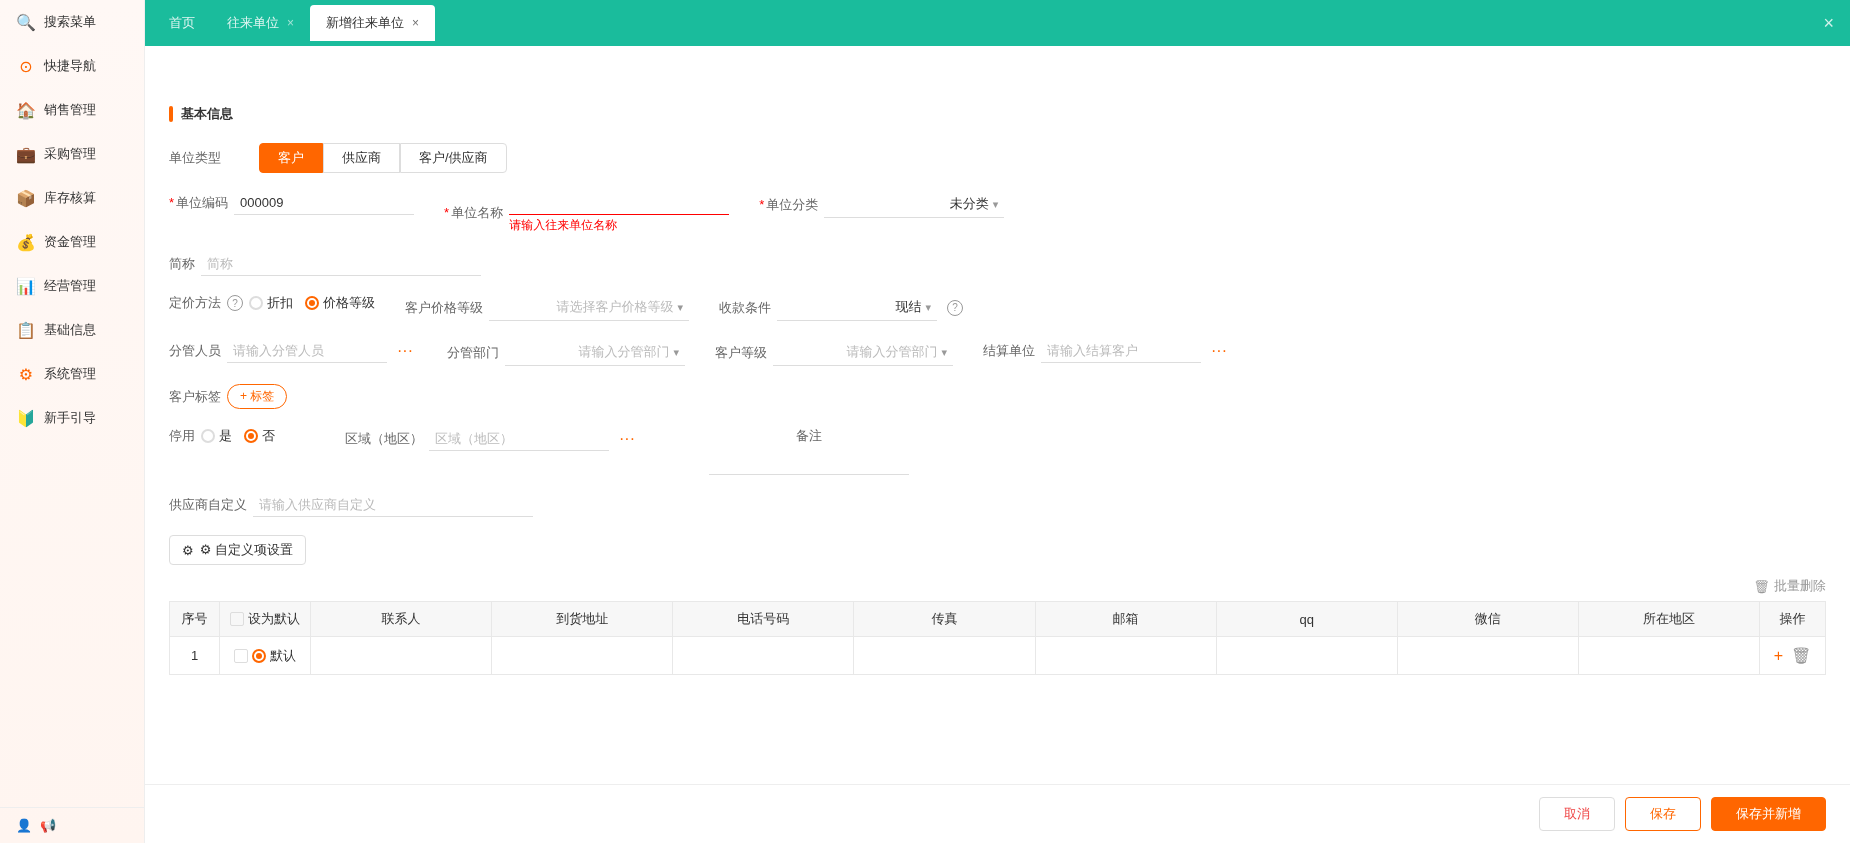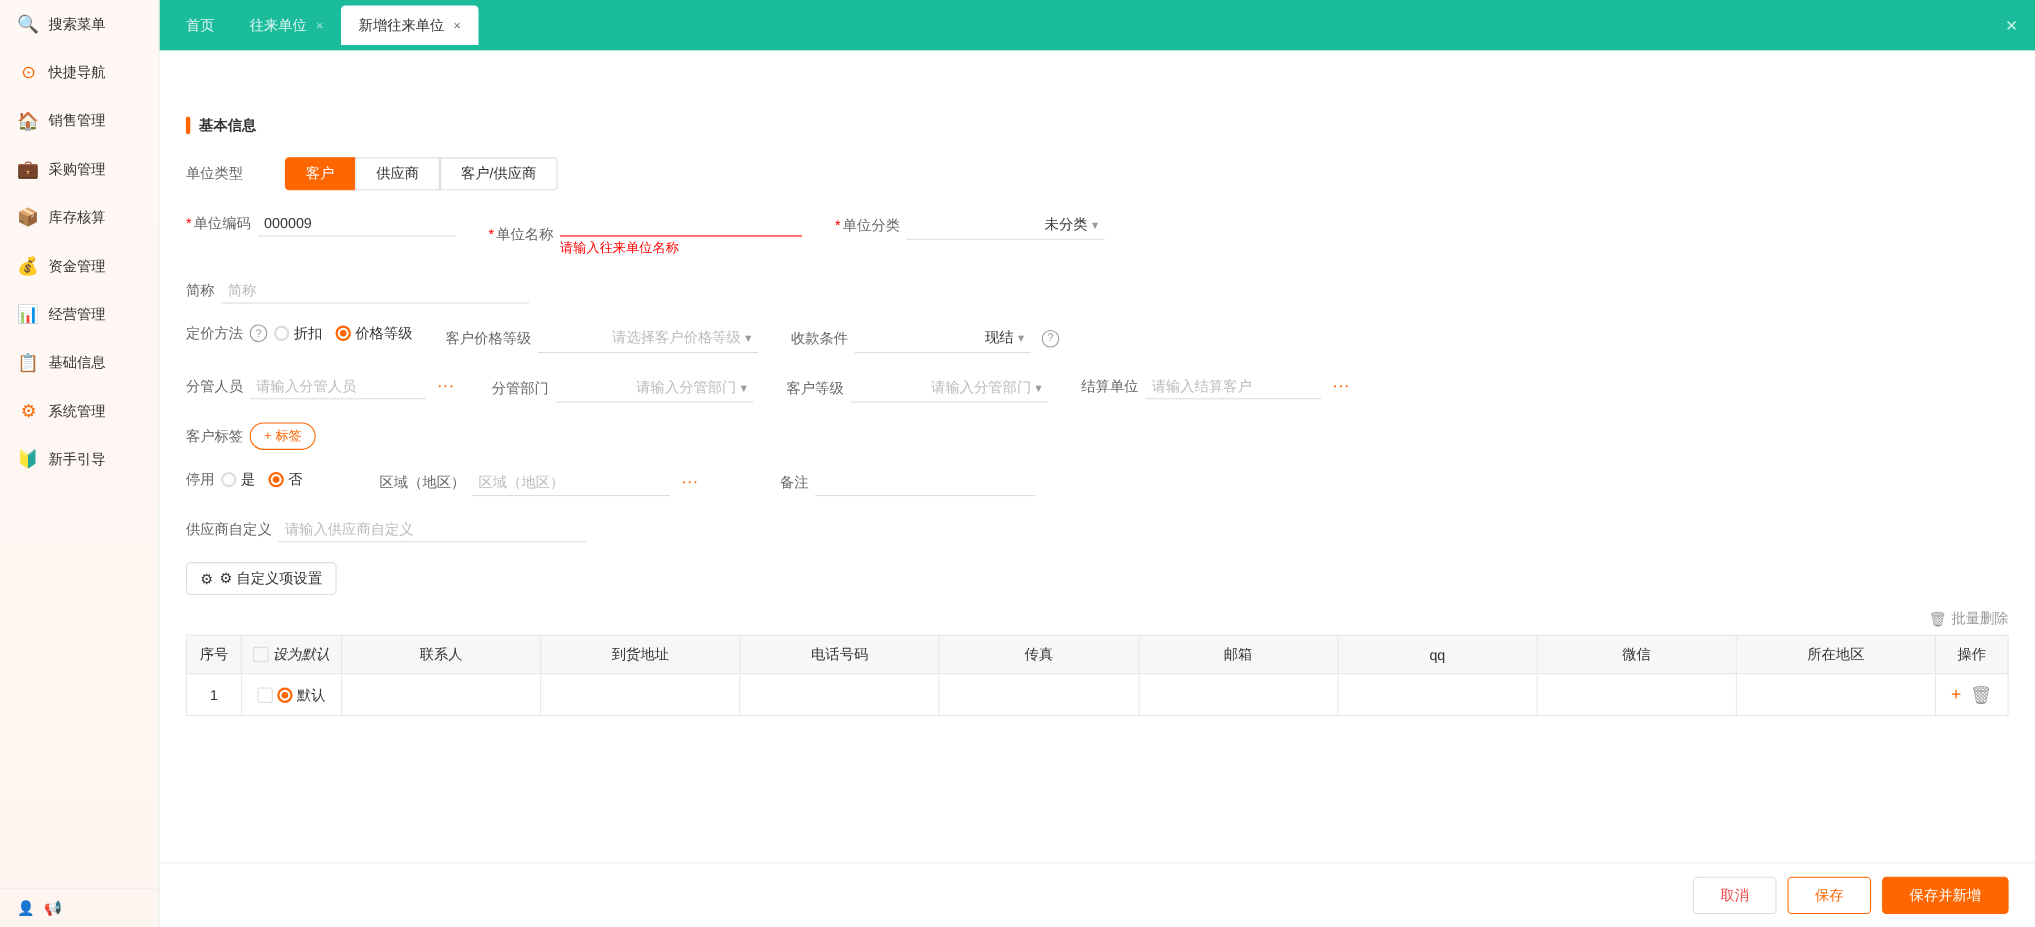--- a/index.html
+++ b/index.html
@@ -556,21 +556,21 @@
             <div class="radio-circle checked"></div>
             <span>否</span>
           </div>
         </div>
       </div>
       <div class="form-field" style="margin-left:40px;">
         <span class="form-label">区域（地区）</span>
         <input class="form-input" type="text" style="width: 180px;" placeholder="区域（地区）">
         <span class="more-btn">···</span>
       </div>
-      <div class="form-field" style="margin-left:40px;">
+      <div class="form-field" style="margin-left:40px;flex-direction:column;">
         <span class="form-label">备注</span>
         <input class="form-input" type="text" style="width: 200px;">
       </div>
     </div>
 
     <div class="form-row">
       <div class="form-field">
         <span class="form-label">供应商自定义</span>
         <input class="form-input" type="text" style="width: 280px;" placeholder="请输入供应商自定义">
       </div>
@@ -588,21 +588,21 @@
         <span>🗑</span>
         <span>批量删除</span>
       </div>
     </div>
 
     <table class="data-table">
       <thead>
         <tr>
           <th style="width:50px;">序号</th>
           <th style="width:70px;">
-            <div style="display:flex;align-items:center;justify-content:center;gap:4px;font-style:italic;">
+            <div style="display:flex;align-items:center;justify-content:center;gap:4px;">
               <div class="checkbox"></div>
               <span>设为默认</span>
             </div>
           </th>
           <th>联系人</th>
           <th>到货地址</th>
           <th>电话号码</th>
           <th>传真</th>
           <th>邮箱</th>
           <th>qq</th>

